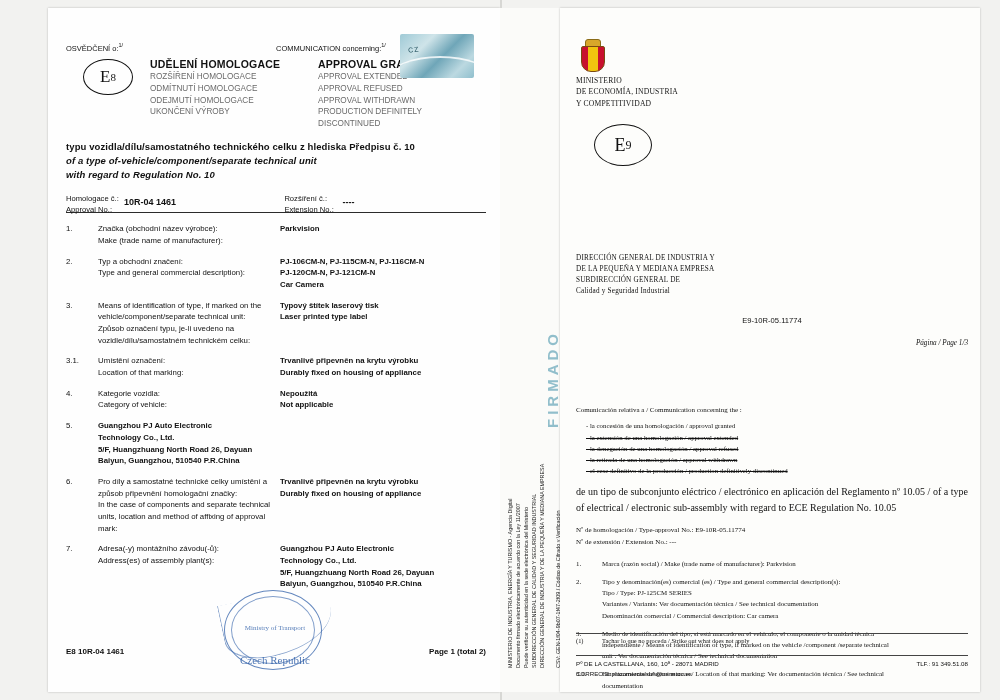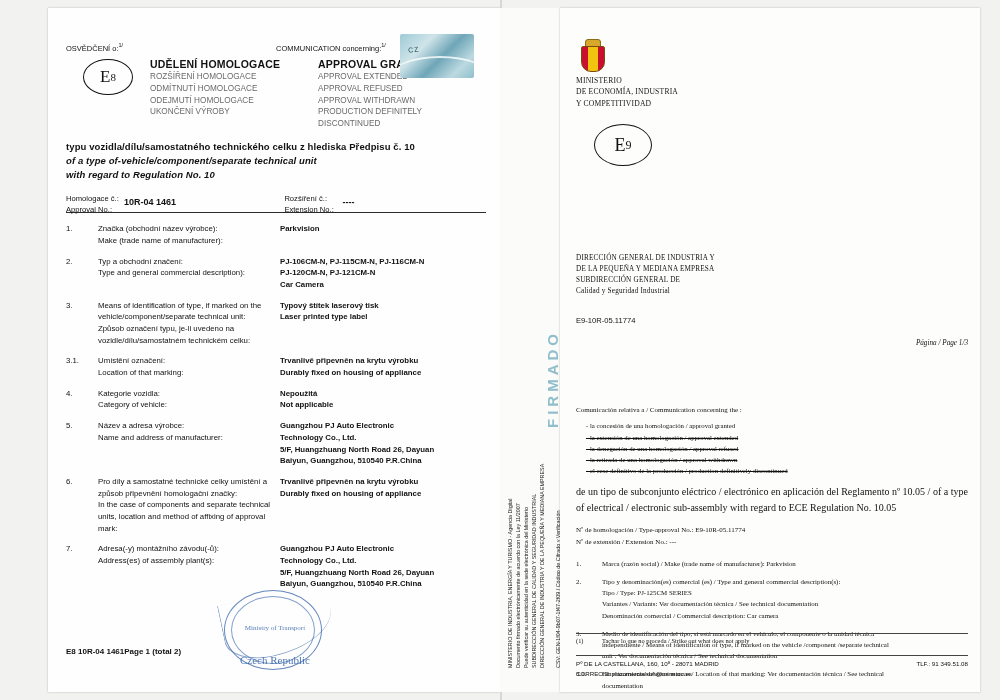--- a/index.html
+++ b/index.html
@@ -184,20 +184,21 @@
     font-weight: bold;
   }
   .item .val .line { display: block; }
 
   .foot-left {
     position: absolute;
     left: 0;
     right: 0;
     bottom: 26px;
     display: flex;
+    justify-content: space-between;
     font-size: 8px;
     font-weight: bold;
   }
   .stamp {
     position: absolute;
     left: 150px;
     bottom: 6px;
     width: 118px;
     height: 92px;
   }
@@ -314,21 +315,21 @@
   }
   .es-dg {
     flex: 1 1 auto;
     font-size: 7.2px;
     line-height: 1.55;
     letter-spacing: 0.2px;
     text-align: left;
     padding-top: 3px;
   }
   .es-approval {
-    text-align: left;
+    text-align: center;
     font-size: 7.6px;
     margin-top: 18px;
     font-family: "Liberation Sans", sans-serif;
   }
   .es-pagelbl {
     text-align: right;
     font-size: 7.2px;
     font-style: italic;
     margin-top: 14px;
   }
@@ -573,24 +574,20 @@
             <div>Category of vehicle:</div>
           </div>
           <div class="val">
             <span class="line">Nepoužitá</span>
             <span class="line">Not applicable</span>
           </div>
         </div>
 
         <div class="item">
           <div class="no">5.</div>
-          <div class="lbl">
-            <div>Název a adresa výrobce:</div>
-            <div>Name and address of manufacturer:</div>
-          </div>
           <div class="val">
             <span class="line">Guangzhou PJ Auto Electronic</span>
             <span class="line">Technology Co., Ltd.</span>
             <span class="line">5/F, Huangzhuang North Road 26, Dayuan</span>
             <span class="line">Baiyun, Guangzhou, 510540 P.R.China</span>
           </div>
         </div>
 
         <div class="item">
           <div class="no">6.</div>

